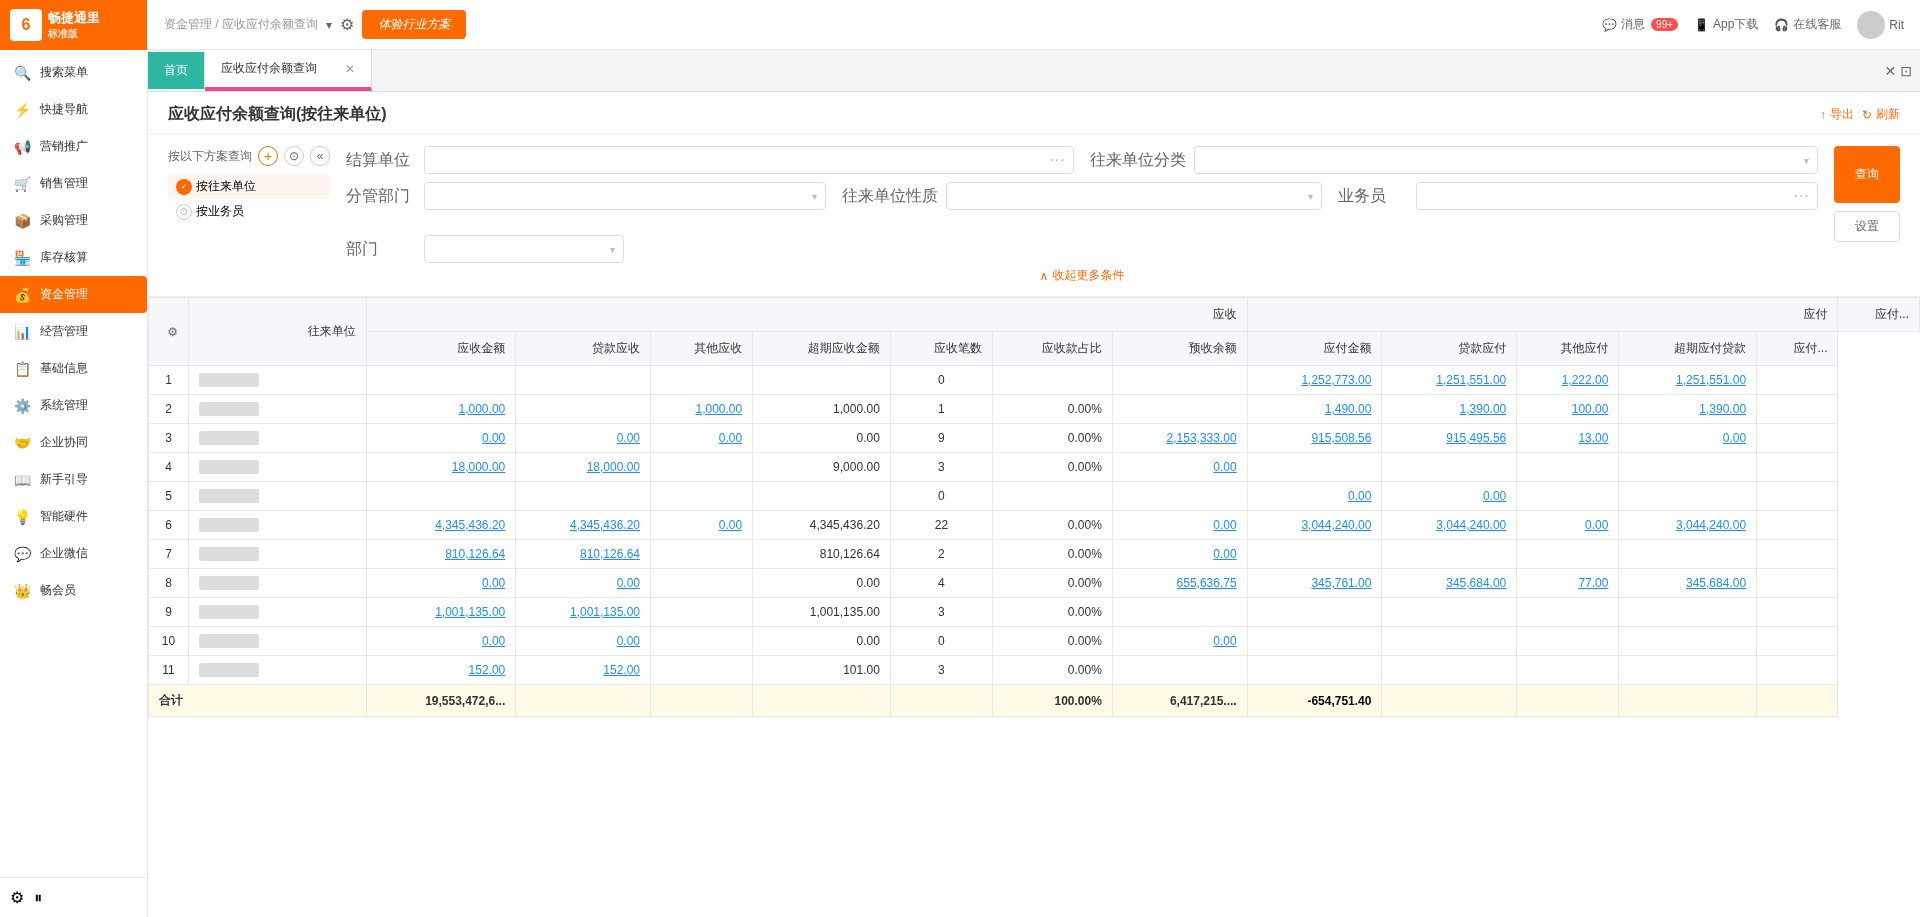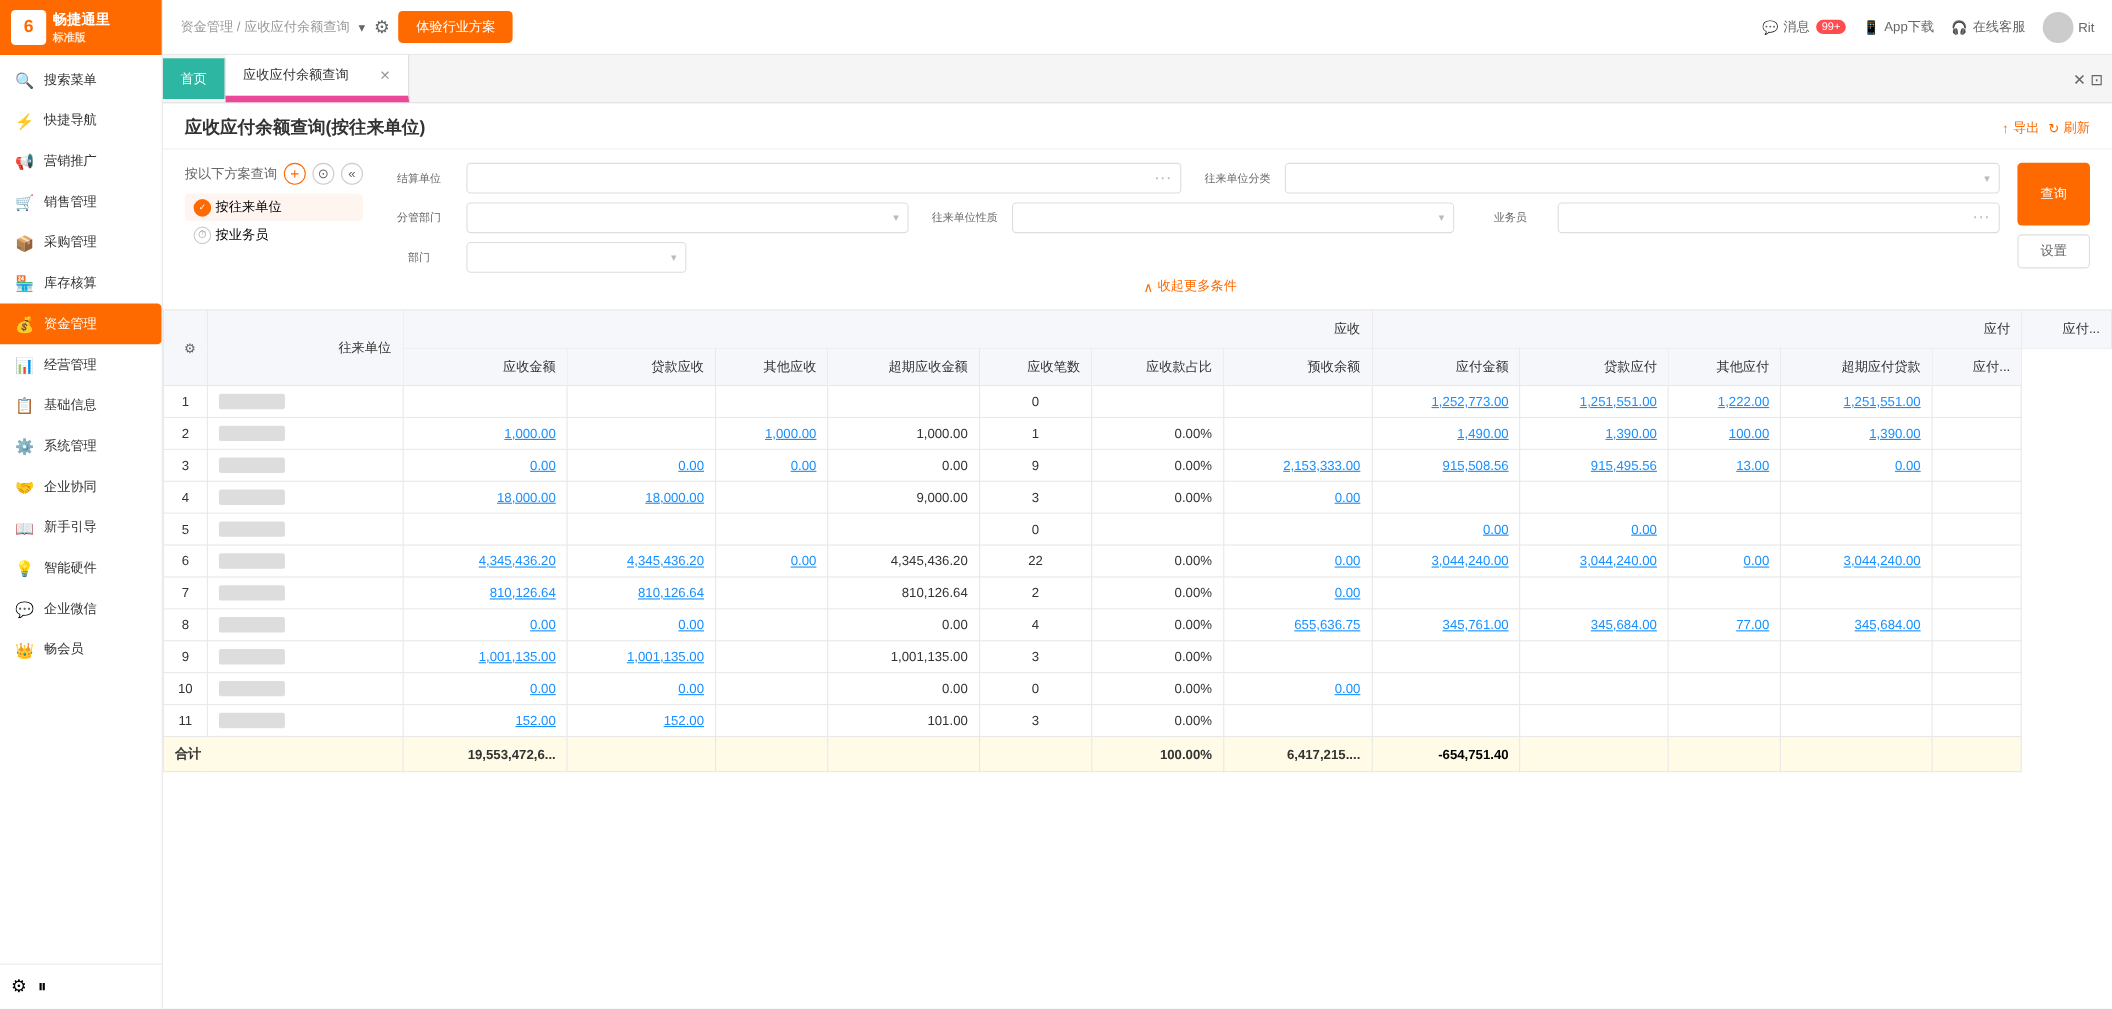--- a/index.html
+++ b/index.html
@@ -19,48 +19,48 @@
 
     
     .main { flex: 1; display: flex; flex-direction: column; overflow: hidden; }
 
     
     .topbar { height: 50px; background: #fff; display: flex; align-items: center; padding: 0 16px; border-bottom: 1px solid #e8e8e8; gap: 12px; }
     .topbar-nav { display: flex; align-items: center; gap: 8px; flex: 1; }
     .topbar-breadcrumb { color: #999; font-size: 12px; }
     .topbar-dropdown { color: #666; cursor: pointer; }
     .topbar-gear { font-size: 16px; color: #666; cursor: pointer; }
-    .topbar-btn-trial { background: #ff6a00; color: #fff; border: none; padding: 6px 16px; border-radius: 4px; cursor: pointer; font-size: 12px; }
+    .topbar-btn-trial { background: #ff6a00; color: #fff; border: none; padding: 6px 16px; border-radius: 4px; cursor: pointer; font-size: 12px; font-style: italic; }
     .topbar-right { display: flex; align-items: center; gap: 16px; margin-left: auto; }
     .topbar-right-item { display: flex; align-items: center; gap: 4px; color: #666; cursor: pointer; font-size: 12px; }
     .badge { background: #ff4d4f; color: #fff; border-radius: 10px; font-size: 10px; padding: 1px 5px; margin-left: 2px; }
     .user-avatar { width: 28px; height: 28px; background: #ccc; border-radius: 50%; }
 
     
     .tabbar { display: flex; background: #f5f5f5; border-bottom: 1px solid #ddd; align-items: center; }
     .tab { padding: 10px 16px; cursor: pointer; color: #666; font-size: 13px; display: flex; align-items: center; gap: 6px; border-right: 1px solid #ddd; }
-    .tab.active { background: #fff; color: #333; border-bottom: 6px solid #ec4899; gap: 28px; }
+    .tab.active { background: #fff; color: #333; border-bottom: 4px solid #ec4899; gap: 28px; }
     .tab-home { background: #2db7a3; color: #fff; }
     .tab-close { font-size: 12px; color: #999; cursor: pointer; }
     .tab-actions { margin-left: auto; display: flex; align-items: center; gap: 4px; padding: 0 8px; color: #666; }
 
     
     .page-content { flex: 1; overflow: hidden; display: flex; flex-direction: column; background: #f5f5f5; }
     .page-header { display: flex; align-items: center; justify-content: space-between; padding: 12px 20px 8px; background: #fff; border-bottom: 1px solid #eee; }
     .page-title { font-size: 16px; font-weight: bold; color: #333; }
     .page-header-actions { display: flex; gap: 8px; align-items: center; }
     .header-action-btn { display: flex; align-items: center; gap: 4px; color: #ff6a00; cursor: pointer; font-size: 12px; background: none; border: none; }
 
     
     .filter-area { background: #fff; padding: 12px 20px; border-bottom: 1px solid #eee; }
     .filter-add-btn { width: 20px; height: 20px; border-radius: 50%; border: 1px solid #ff6a00; color: #ff6a00; background: #fff; cursor: pointer; font-size: 14px; display: flex; align-items: center; justify-content: center; }
     .filter-scheme-icon { width: 20px; height: 20px; border-radius: 50%; border: 1px solid #ccc; color: #666; background: #fff; cursor: pointer; font-size: 12px; display: flex; align-items: center; justify-content: center; }
     .filter-row { display: flex; align-items: center; gap: 16px; }
     .filter-group { display: flex; align-items: center; gap: 8px; flex: 1; }
-    .filter-item-label { color: #666; font-size: 10px; white-space: nowrap; min-width: 70px; text-align: center; }
+    .filter-item-label { color: #666; font-size: 16px; white-space: nowrap; min-width: 70px; }
     .filter-input { flex: 1; height: 28px; border: 1px solid #ddd; border-radius: 4px; padding: 0 8px; font-size: 12px; color: #333; background: #fff; }
     .filter-select { flex: 1; height: 28px; border: 1px solid #ddd; border-radius: 4px; padding: 0 8px; font-size: 12px; color: #333; background: #fff; display: flex; align-items: center; justify-content: space-between; cursor: pointer; }
     .filter-dots { color: #bbb; font-size: 16px; }
     .filter-arrow { color: #bbb; font-size: 10px; }
     .filter-collapse-btn { display: flex; align-items: center; gap: 4px; color: #ff6a00; cursor: pointer; font-size: 12px; margin-top: 4px; justify-content: center; }
     .scheme-item { display: flex; align-items: center; gap: 4px; padding: 4px 8px; border-radius: 4px; cursor: pointer; }
     .scheme-item.active { background: #fff5f0; }
     .scheme-icon-circle { width: 16px; height: 16px; border-radius: 50%; background: #ff6a00; display: flex; align-items: center; justify-content: center; }
     .scheme-icon-circle span { color: #fff; font-size: 8px; }
     .scheme-icon-clock { width: 16px; height: 16px; border-radius: 50%; border: 1px solid #ccc; display: flex; align-items: center; justify-content: center; color: #999; font-size: 10px; }
@@ -268,21 +268,21 @@
             </div>
             <div class="filter-group">
               <span class="filter-item-label">往来单位分类</span>
               <div class="filter-select">
                 <span></span>
                   <span class="filter-arrow">▾</span>
               </div>
             </div>
           </div>
 
-          <div class="filter-row" style="margin-bottom:8px;">
+          <div class="filter-row" style="margin-bottom:25px;">
             <div class="filter-group">
               <span class="filter-item-label">分管部门</span>
               <div class="filter-select">
                 <span></span>
                   <span class="filter-arrow">▾</span>
               </div>
             </div>
             <div class="filter-group">
               <span class="filter-item-label">往来单位性质</span>
               <div class="filter-select">

